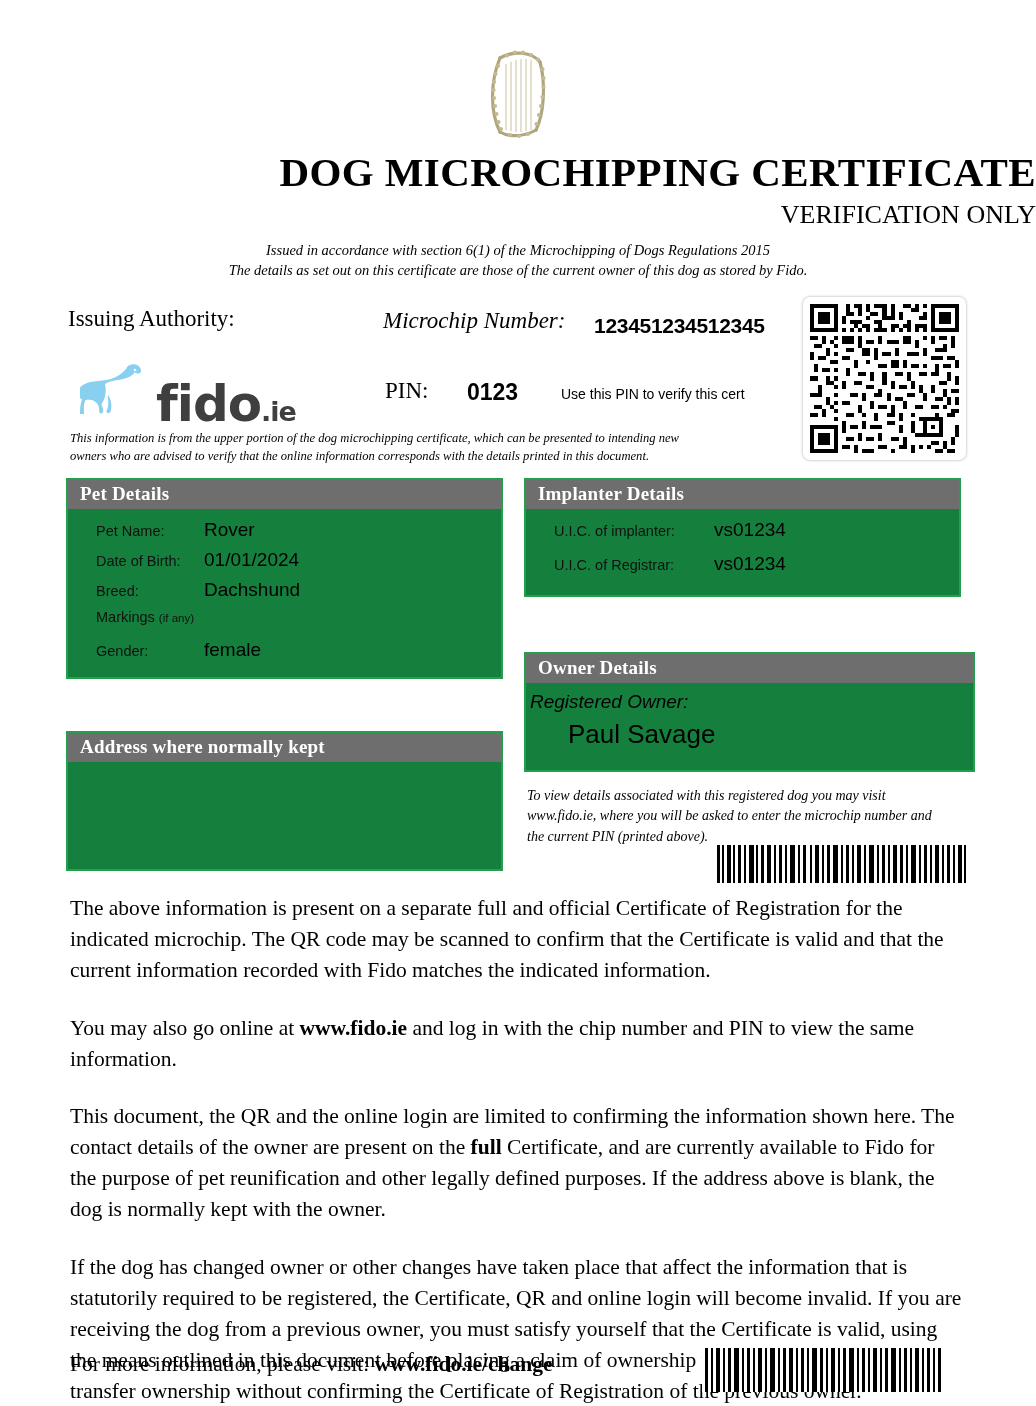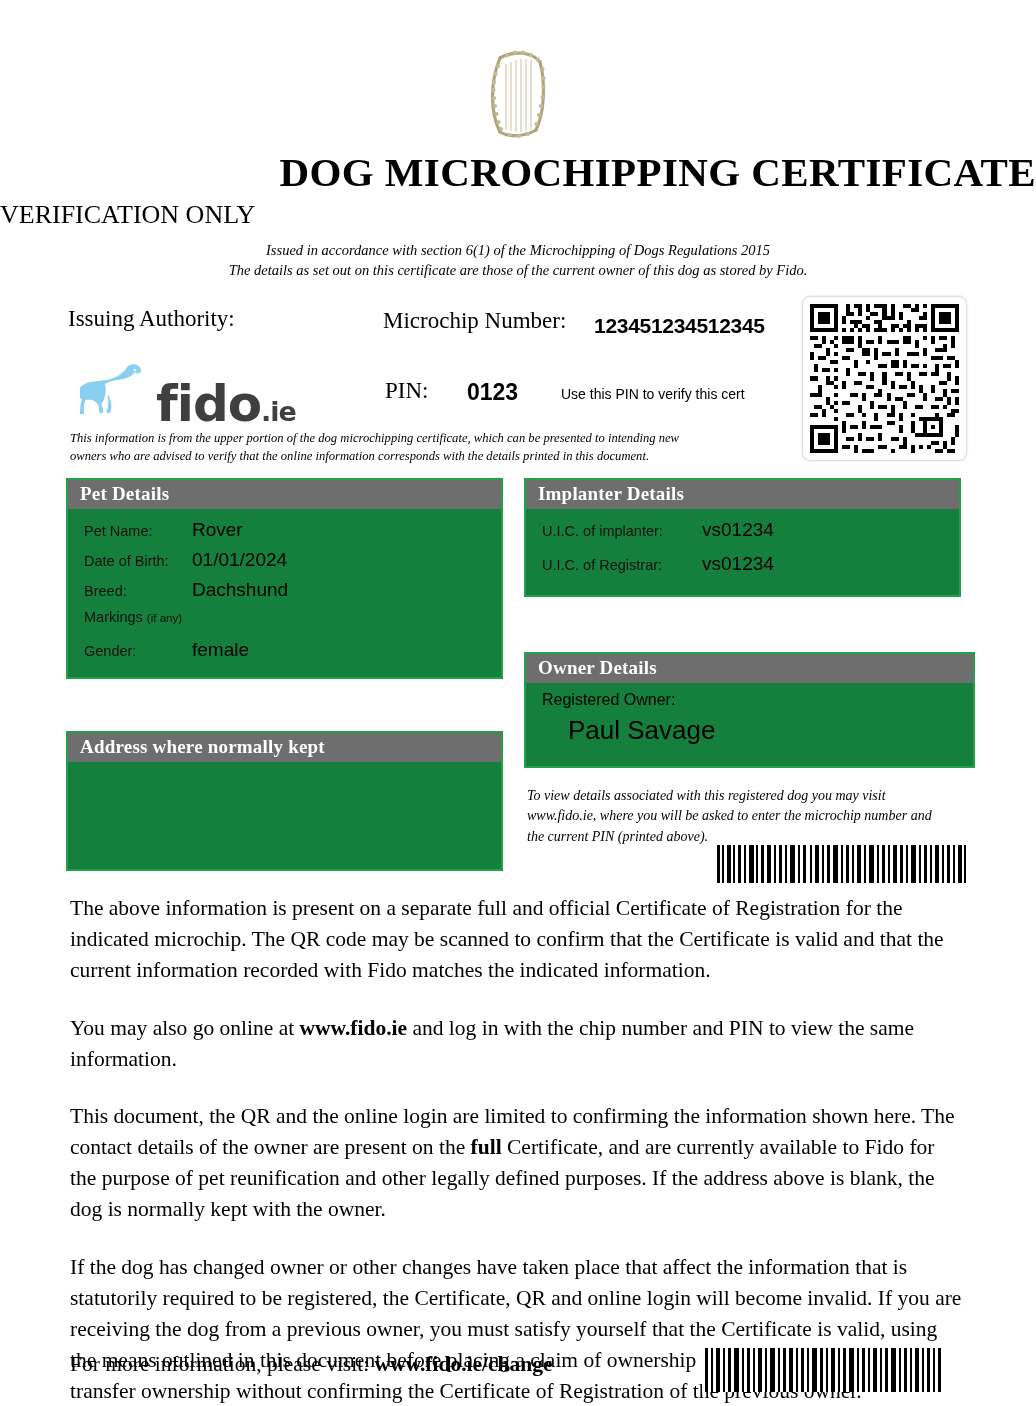--- a/index.html
+++ b/index.html
@@ -34,21 +34,21 @@
     text-align: right;
     font-family: "Liberation Serif", serif;
     font-weight: bold;
     font-size: 41px;
     letter-spacing: 0.4px;
   }
   .doc-subtitle {
     position: absolute;
     left: 0; right: 0;
     top: 200px;
-    text-align: left;
+    text-align: right;
     font-size: 26px;
     font-family: "Liberation Serif", serif;
   }
   .doc-legal {
     position: absolute;
     left: 0; right: 0;
     top: 241px;
     text-align: center;
     font-style: italic;
     font-size: 14.5px;
@@ -80,20 +80,21 @@
     letter-spacing: -1px;
     margin-top: 32px;
   }
   .fido-word .tld { font-size: 27px; }
 
   .chip-label {
     position: absolute;
     left: 383px;
     top: 308px;
     font-size: 23px;
+    font-style: italic;
   }
   .chip-value {
     position: absolute;
     left: 594px;
     top: 314px;
     font-family: "Liberation Sans", sans-serif;
     font-weight: bold;
     font-size: 21px;
     letter-spacing: -0.3px;
   }
@@ -152,21 +153,21 @@
   }
   .panel-head {
     background: #6e6e6e;
     color: #ffffff;
     font-family: "Liberation Serif", serif;
     font-weight: bold;
     font-size: 19px;
     padding: 3px 0 4px 12px;
     letter-spacing: 0.2px;
   }
-  .panel-body { padding: 10px 0 8px 0; }
+  .panel-body { padding: 10px 0 8px 12px; }
 
   .row {
     display: flex;
     align-items: baseline;
     padding: 0 0 0 16px;
   }
   .row .lbl {
     font-family: "Liberation Sans", sans-serif;
     font-size: 14.5px;
     color: #111;
@@ -185,22 +186,23 @@
   #pet-panel .lbl { width: 108px; flex: 0 0 108px; }
 
   #implanter-panel { left: 524px; top: 478px; width: 437px; }
   #implanter-panel .row { min-height: 34px; }
   #implanter-panel .lbl { width: 160px; flex: 0 0 160px; }
 
   #owner-panel { left: 524px; top: 652px; width: 451px; }
   #owner-panel .panel-body { padding: 8px 0 20px 0; }
   #owner-panel .ownerlbl {
     font-family: "Liberation Sans", sans-serif;
-    font-size: 16px;
-    padding-left: 16px;
+    font-size: 19px;
+    padding-left: 4px;
+    font-style: italic;
   }
   #owner-panel .ownerval {
     font-family: "Liberation Sans", sans-serif;
     font-size: 26px;
     padding-left: 42px;
     padding-top: 6px;
   }
 
   #address-panel { left: 66px; top: 731px; width: 437px; height: 140px; }
   #address-panel .panel-body { height: 104px; }

